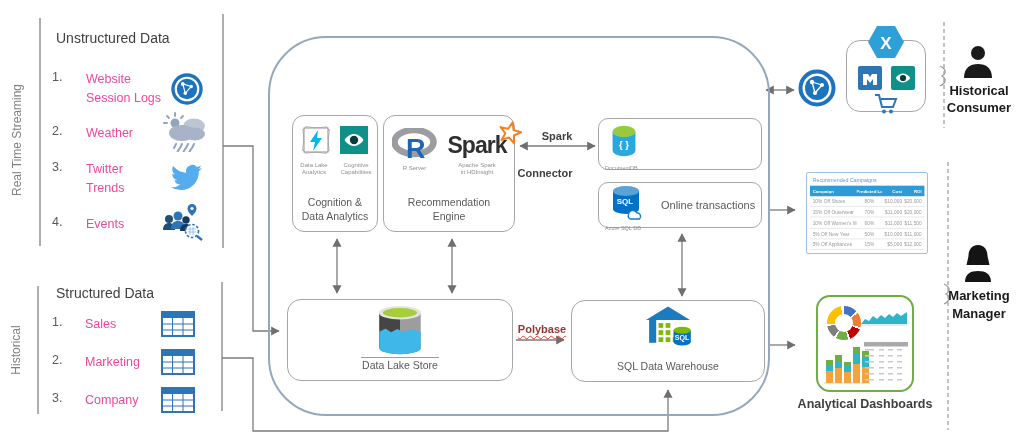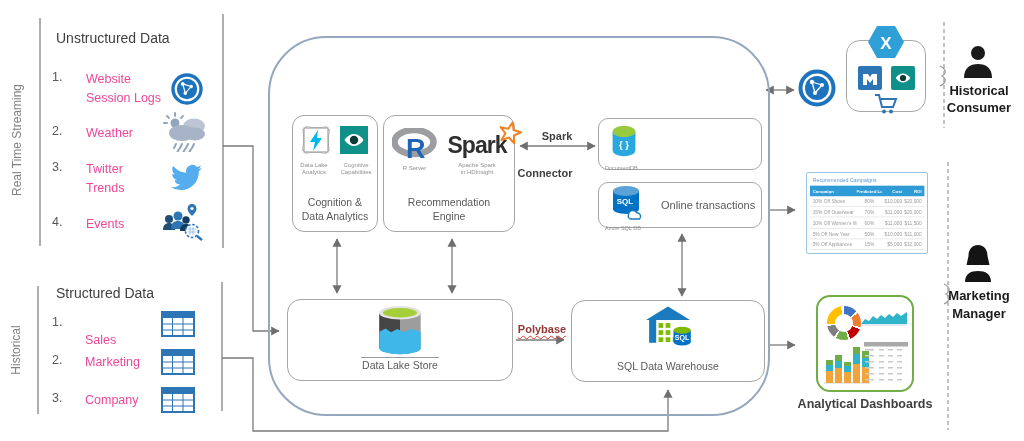--- a/index.html
+++ b/index.html
@@ -158,21 +158,21 @@
         <line x1="26" y1="26" x2="34" y2="26"></line>
         <line x1="26" y1="29" x2="34" y2="29"></line>
         <line x1="28" y1="24" x2="28" y2="32"></line>
         <line x1="31" y1="24" x2="31" y2="32"></line>
       </g>
     <line x1="35" y1="33" x2="40" y2="37" stroke="#2e75b6" stroke-width="2.4"></line>
   </svg>
 
   <div class="abs sec-title" style="left:56px;top:285px;width:150px;">Structured Data</div>
   <div class="num" style="left:52px;top:315px;">1.</div>
-  <div class="ilabel" style="left:85px;top:331px;">Sales</div>
+  <div class="ilabel" style="left:85px;top:315px;">Sales</div>
   <svg class="icn" style="left:161px;top:311px;" width="34" height="26" viewBox="0 0 34 26">
     <rect x="1" y="1" width="32" height="24" fill="#fff" stroke="#2e75b6" stroke-width="2"></rect>
       <rect x="1" y="1" width="32" height="6" fill="#2e75b6"></rect>
     <g stroke="#2e75b6" stroke-width="1">
         <line x1="11.5" y1="7" x2="11.5" y2="25"></line>
         <line x1="22" y1="7" x2="22" y2="25"></line>
         <line x1="1" y1="13" x2="33" y2="13"></line>
         <line x1="1" y1="19" x2="33" y2="19"></line>
       </g>
   </svg>

